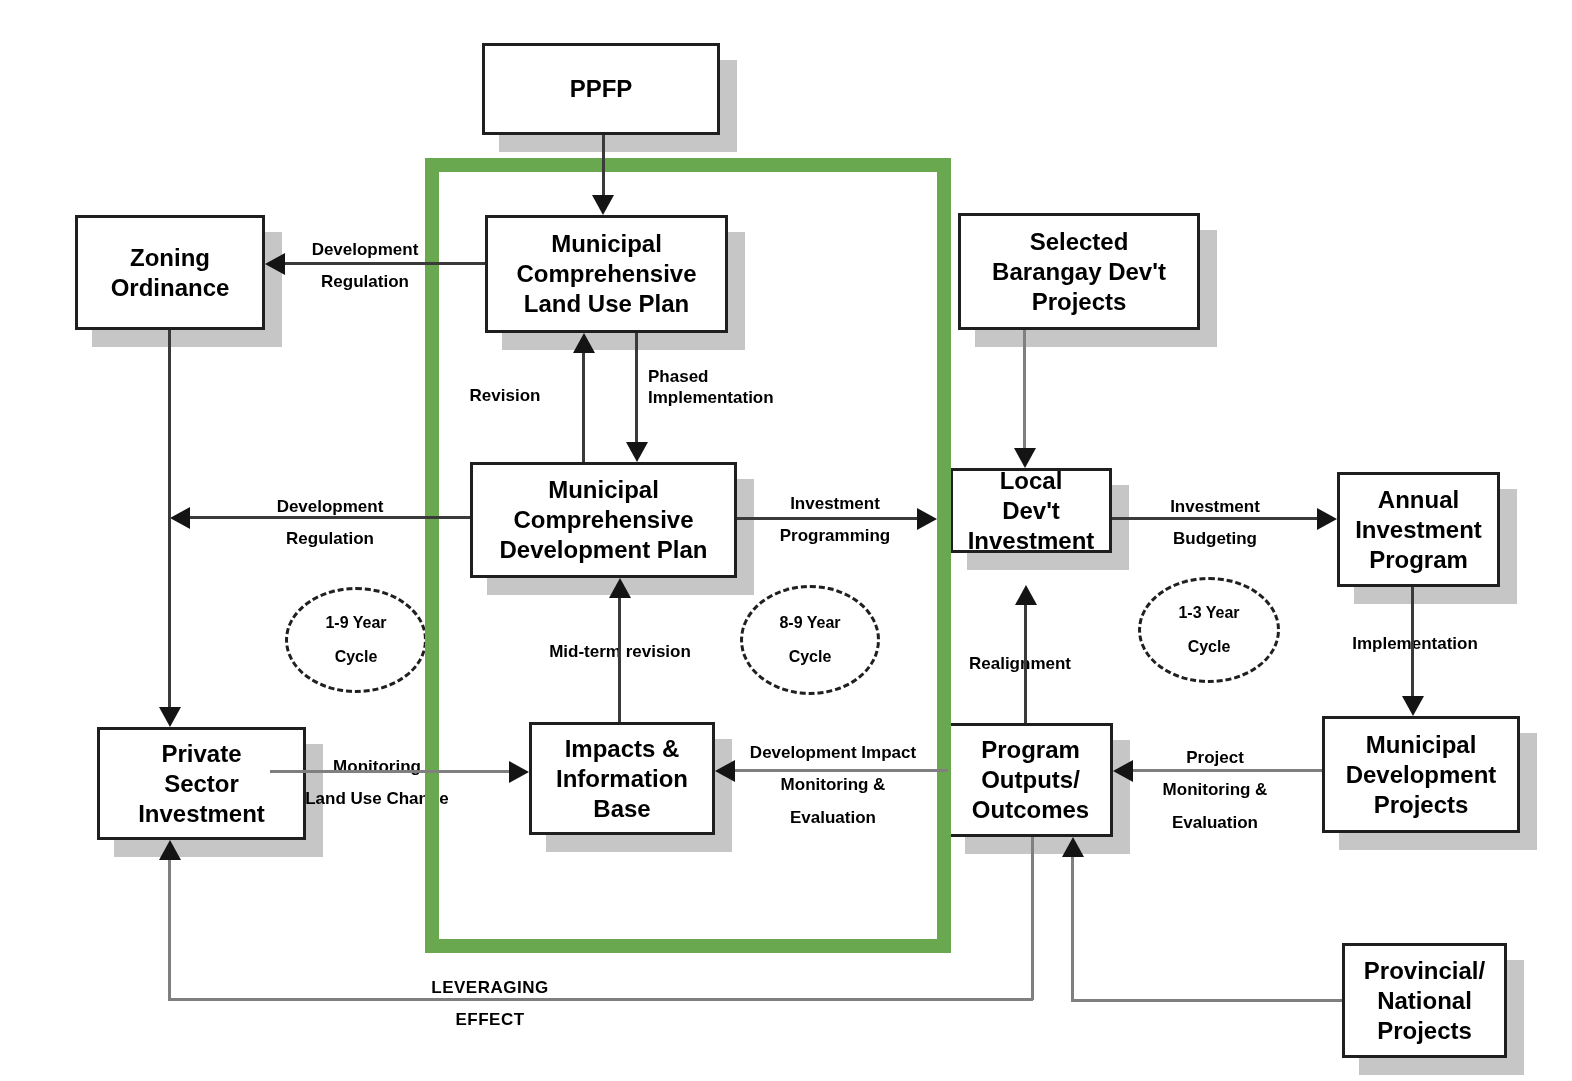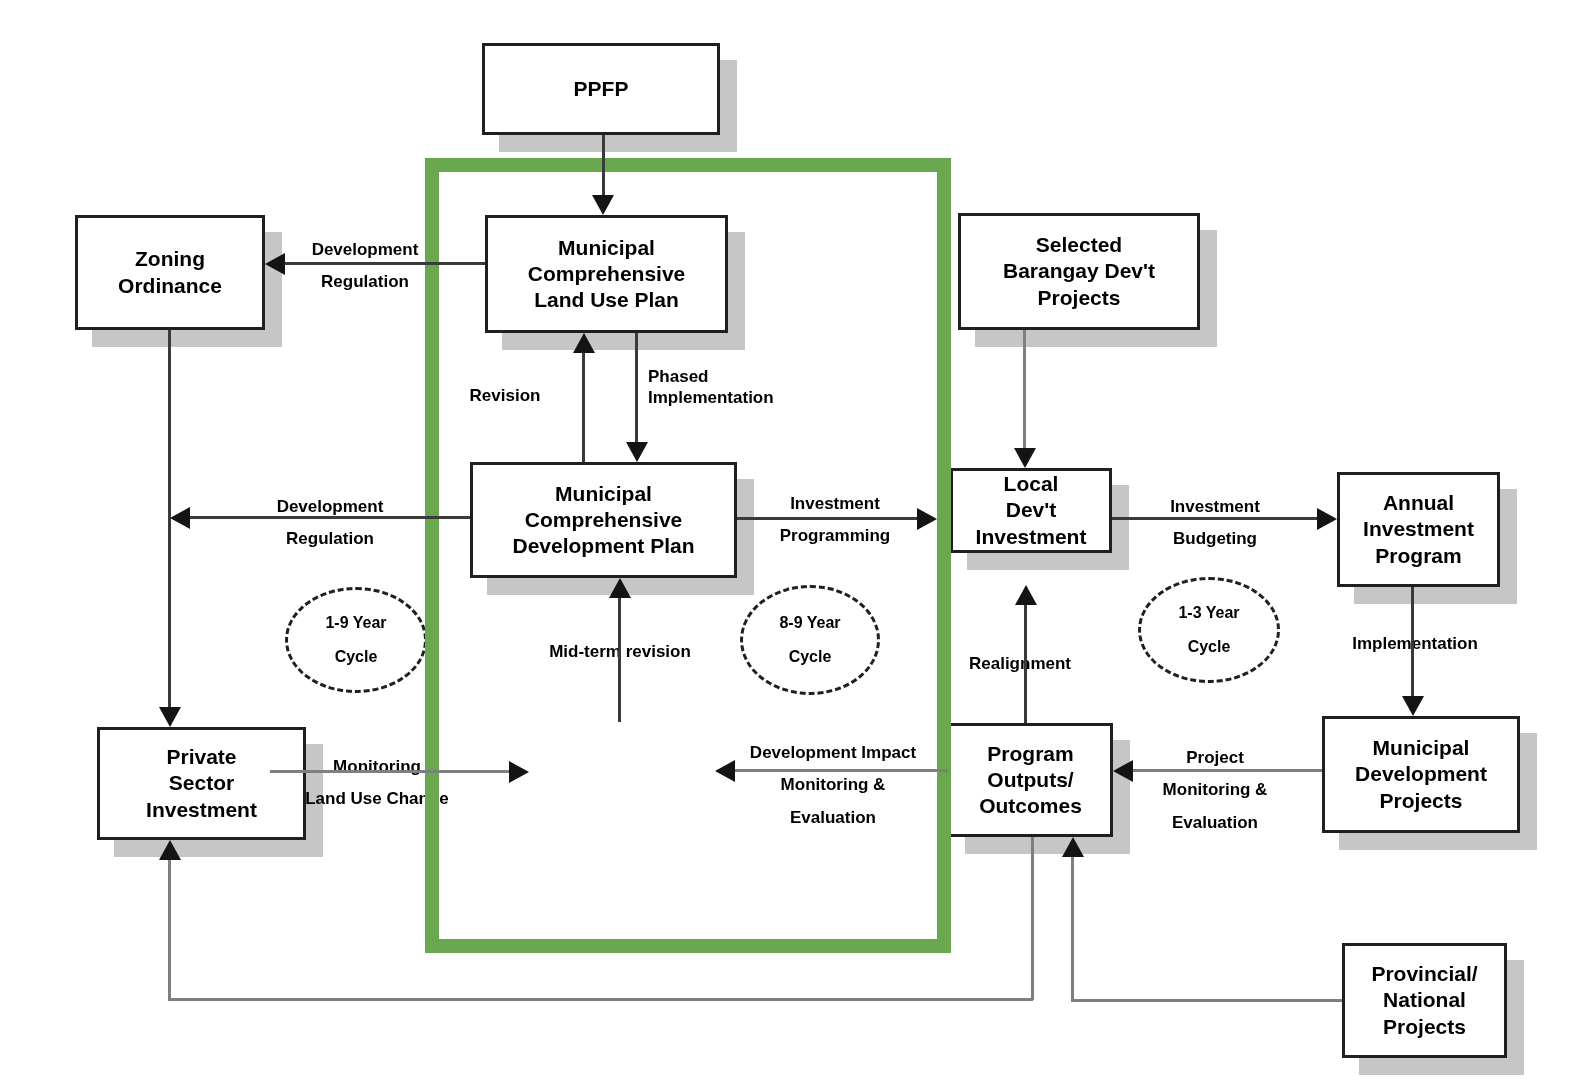--- a/index.html
+++ b/index.html
@@ -11,21 +11,21 @@
     color:#000;
     overflow:hidden;
   }
   .box{
     position:absolute;
     background:#ffffff;
     border:3px solid #1f1f1f;
     box-shadow:17px 17px 0 0 #c6c6c6;
     display:flex;align-items:center;justify-content:center;
     text-align:center;
-    font-weight:bold;font-size:21px;line-height:1.25;
+    font-weight:bold;font-size:24px;line-height:1.25;
     white-space:pre-line;
     box-sizing:border-box;
     z-index:2;
   }
   .ellipse{
     position:absolute;
     border:3px dashed #1f1f1f;border-radius:50%;
     display:flex;align-items:center;justify-content:center;
     text-align:center;
     font-weight:bold;font-size:16px;line-height:2.1;
@@ -86,20 +86,23 @@
 Investment</div>
 
   <div class="box" style="left:1337px;top:472px;width:163px;height:115px">Annual
 Investment
 Program</div>
 
   <div class="box" style="left:97px;top:727px;width:209px;height:113px">Private
 Sector
 Investment</div>
 
+  <div class="box" style="left:529px;top:722px;width:186px;height:113px">Impacts &amp;
+Information
+Base</div>
 
   <div class="box" style="left:948px;top:723px;width:165px;height:114px">Program
 Outputs/
 Outcomes</div>
 
   <div class="box" style="left:1322px;top:716px;width:198px;height:117px">Municipal
 Development
 Projects</div>
 
   <div class="box" style="left:1342px;top:943px;width:165px;height:115px">Provincial/
@@ -142,20 +145,21 @@
 Land Use Change</div>
 
   <div class="elabel" style="left:733px;top:737px;width:200px">Development Impact
 Monitoring &amp;
 Evaluation</div>
 
   <div class="elabel" style="left:1135px;top:742px;width:160px">Project
 Monitoring &amp;
 Evaluation</div>
 
+  <div class="elabel caps" style="left:395px;top:972px;width:190px">LEVERAGING EFFECT</div>
 
   <div class="vline" style="left:602px;top:135px;height:60px"></div>
   <div class="ah down" style="left:592px;top:195px"></div>
 
   <div class="hline" style="left:285px;top:262px;width:200px"></div>
   <div class="ah left" style="left:265px;top:253px"></div>
 
   <div class="vline" style="left:582px;top:353px;height:109px"></div>
   <div class="ah up" style="left:573px;top:333px"></div>
 

